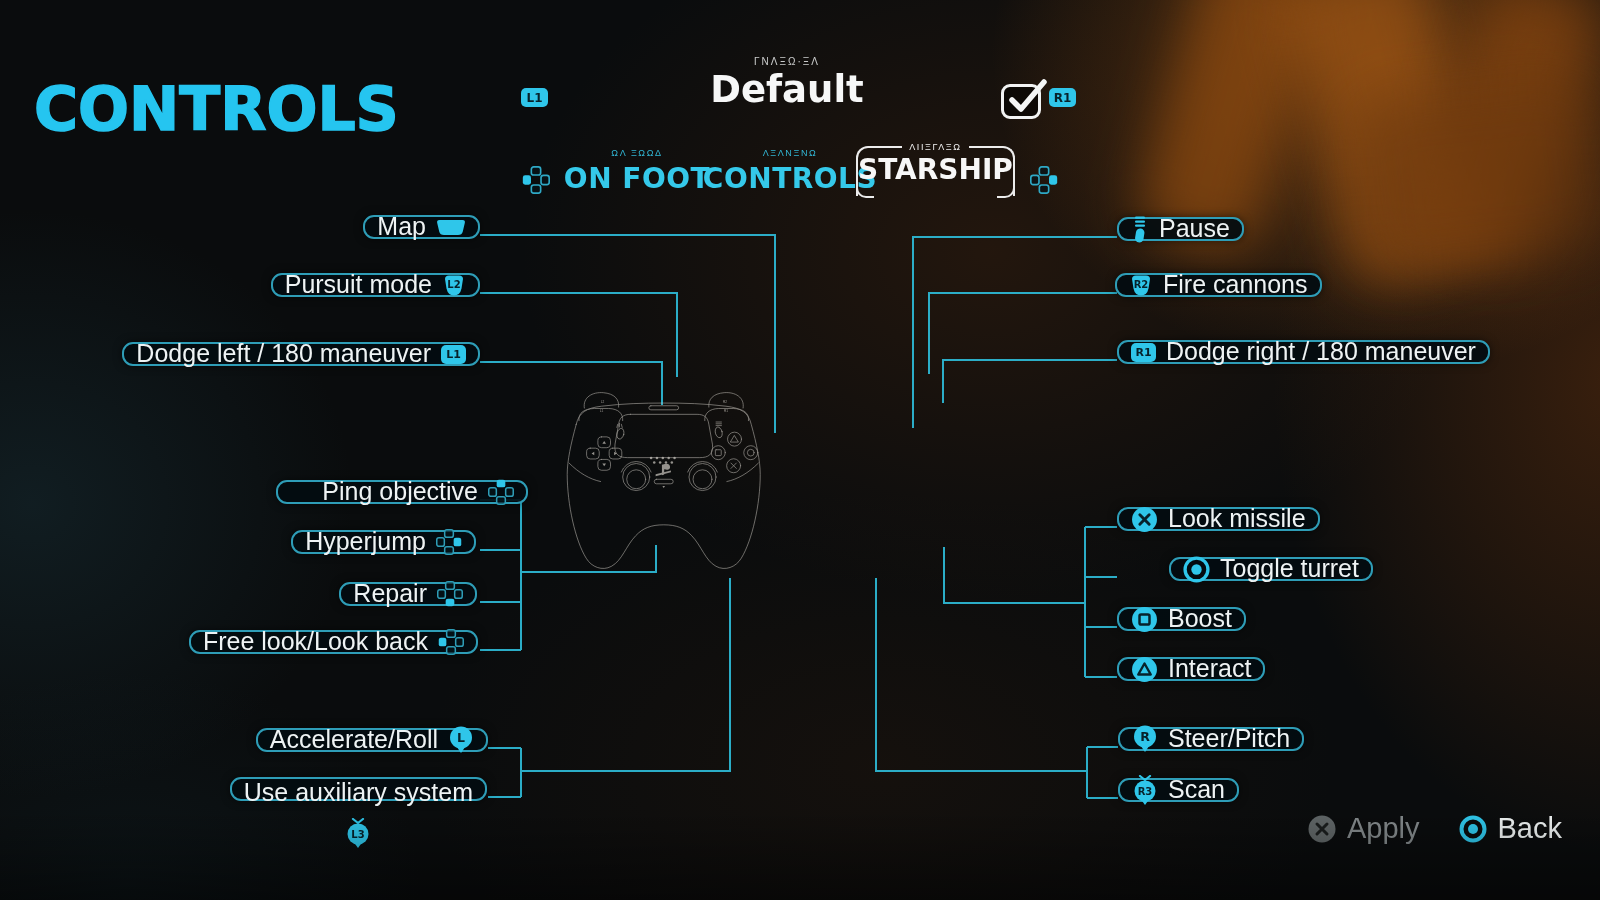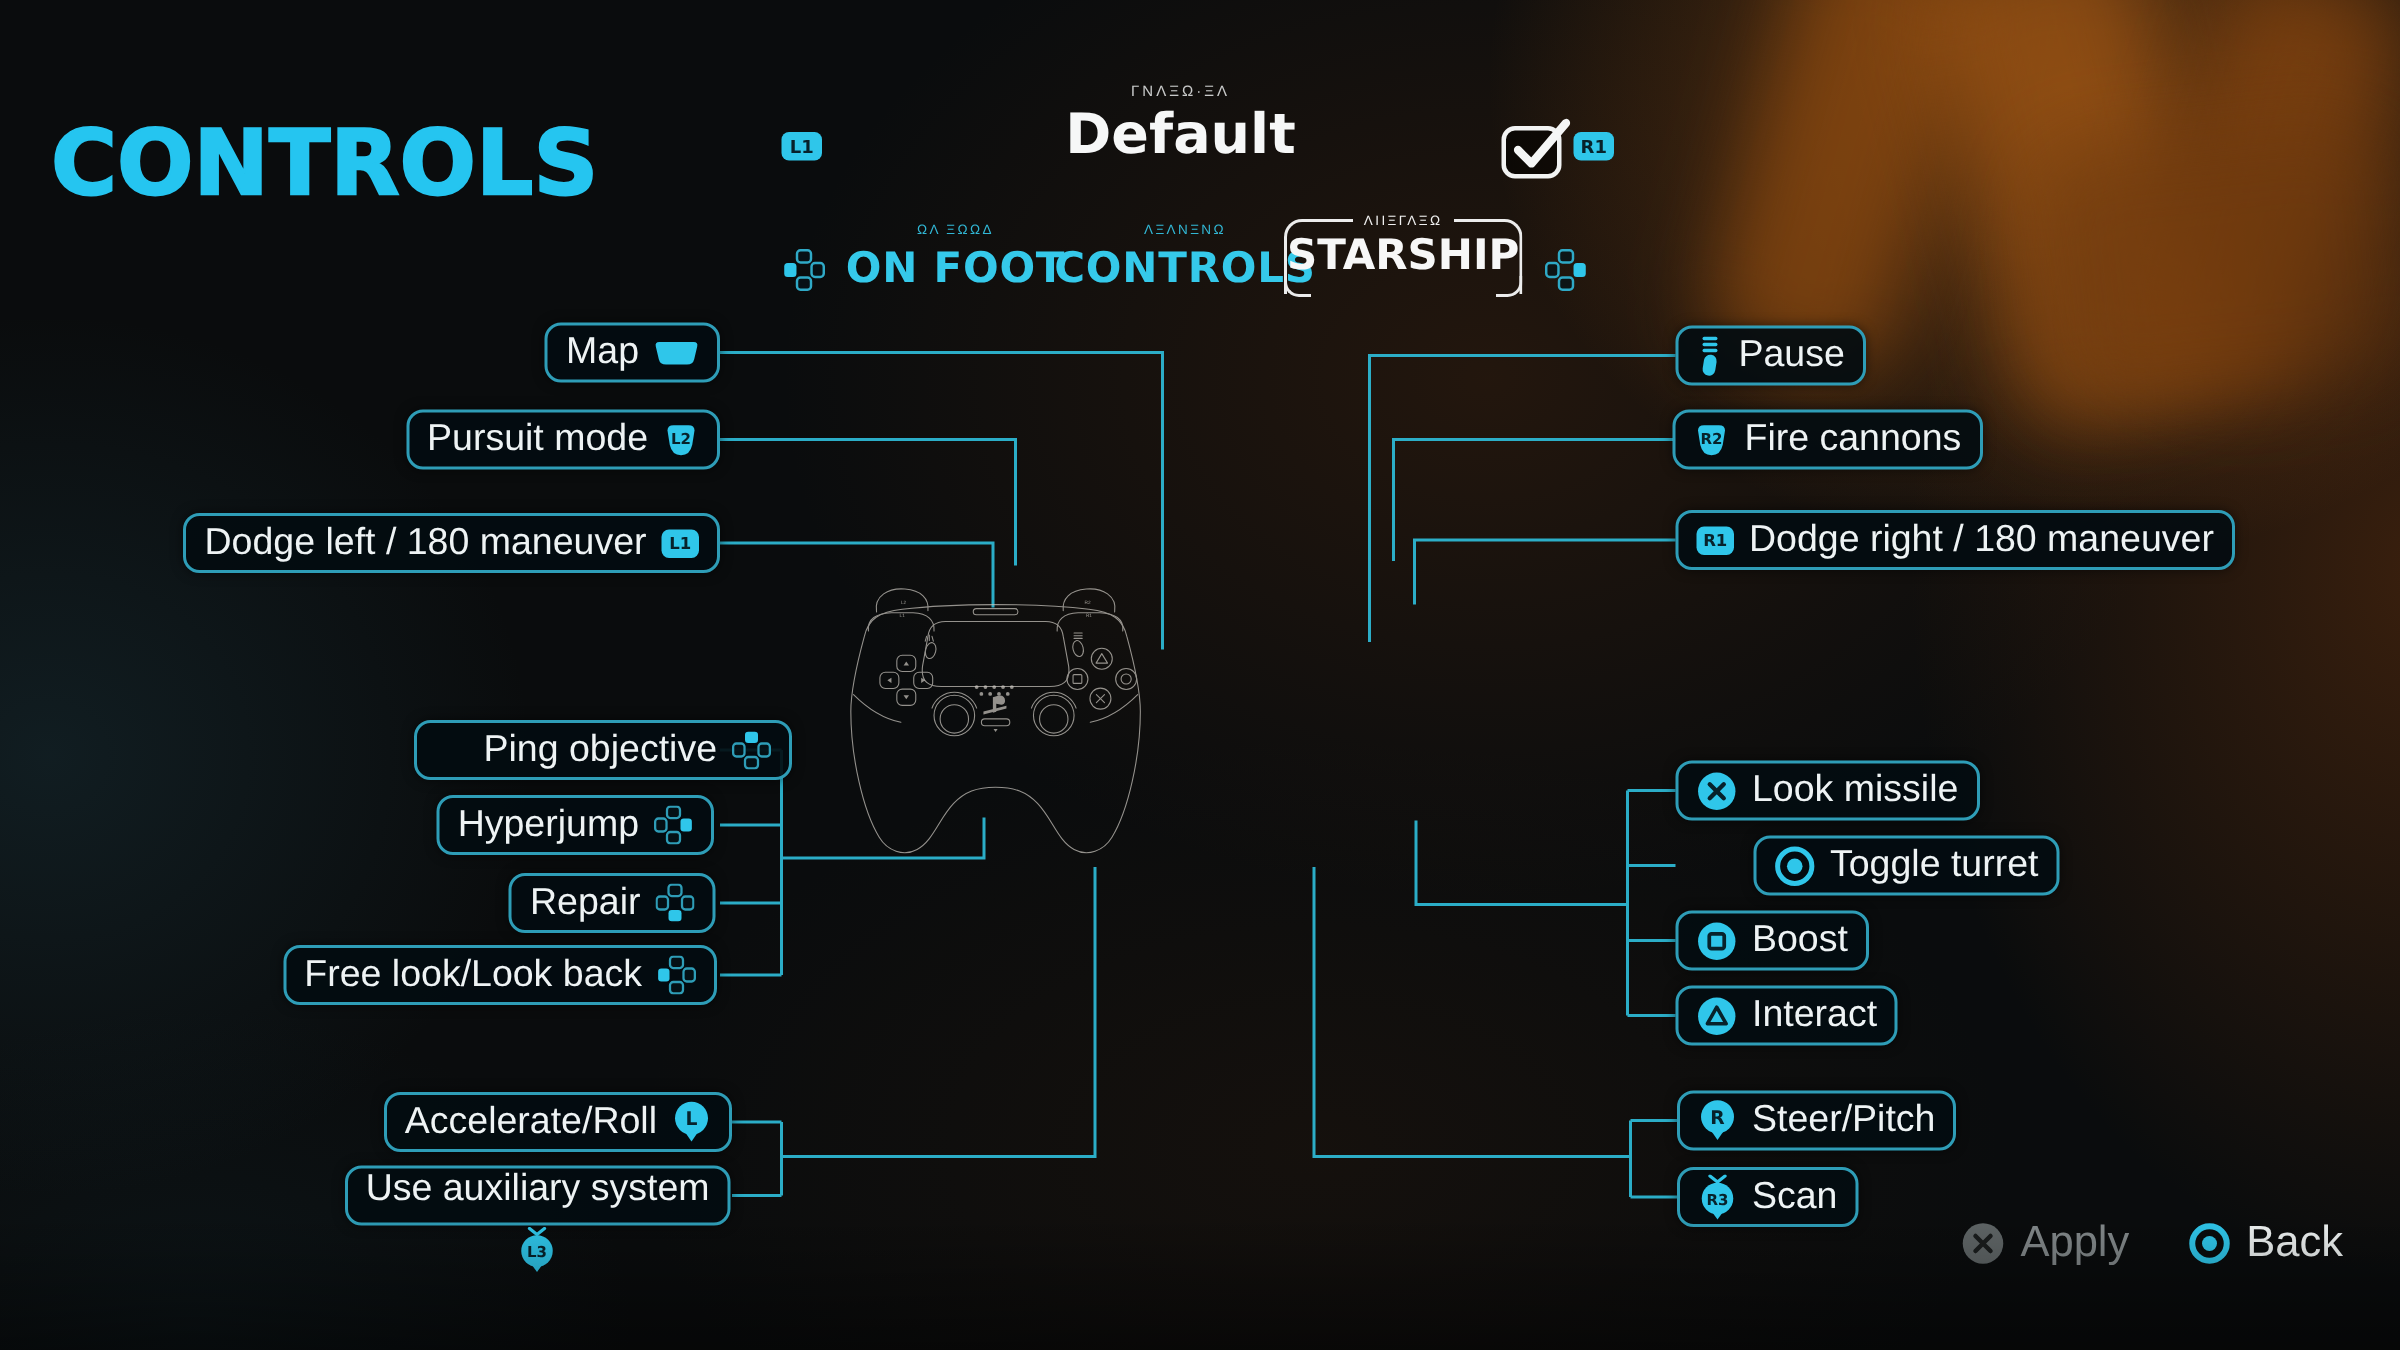--- a/index.html
+++ b/index.html
@@ -45,21 +45,21 @@
   #tab-starship .stub.l{left:-2.5px;border-left:2.5px solid #ececec;
     border-bottom:2.5px solid #ececec;border-radius:0 0 0 10px;}
   #tab-starship .stub.r{right:-2.5px;border-right:2.5px solid #ececec;
     border-bottom:2.5px solid #ececec;border-radius:0 0 10px 0;}
   #tab-starship legend{margin:0 auto;padding:0 7px;font-size:9px;letter-spacing:1.6px;
     color:#f0f0f0;text-align:center;}
   #tab-starship .tlabel{color:#f7f7f7;font-size:28px;font-weight:bold;text-align:right;
     font-family:"DejaVu Sans",sans-serif;margin-top:1px;}
 
   
-  .blabel{position:absolute;height:40px;display:inline-flex;align-items:center;gap:10px;
+  .blabel{position:absolute;height:24px;display:inline-flex;align-items:center;gap:10px;
     padding:0 12px;background:rgba(3,12,16,.92);border:2px solid #2e9db7;border-radius:11px;
     color:#eef3f4;font-size:25px;white-space:nowrap;box-shadow:0 0 8px rgba(0,0,0,.55);
     box-sizing:border-box;}
   .blabel .txt{transform:translateY(-1px);}
 
   
   .icon{display:inline-flex;align-items:center;justify-content:center;flex:0 0 auto;}
   .badge-rect{width:25px;height:19px;background:#2fc6ea;border-radius:5px;color:#07222b;
     font-size:11px;font-weight:bold;display:flex;align-items:center;justify-content:center;
     font-family:"DejaVu Sans",sans-serif;}

